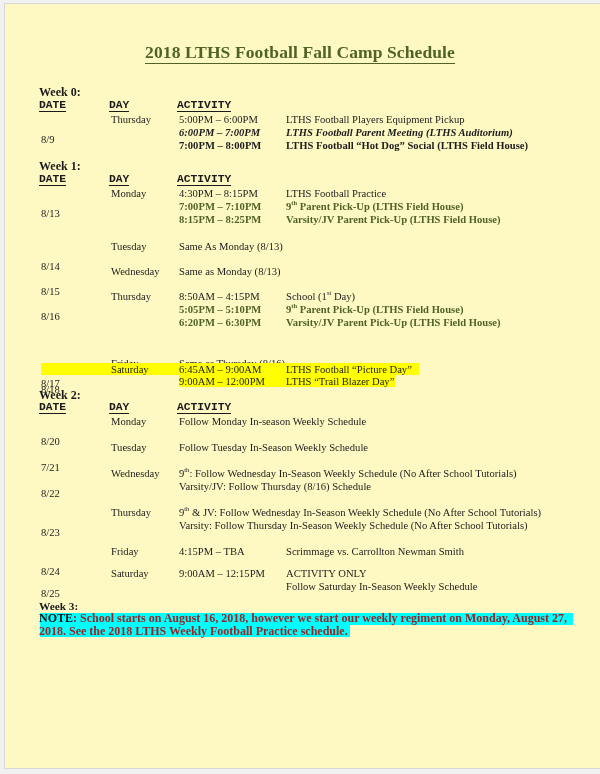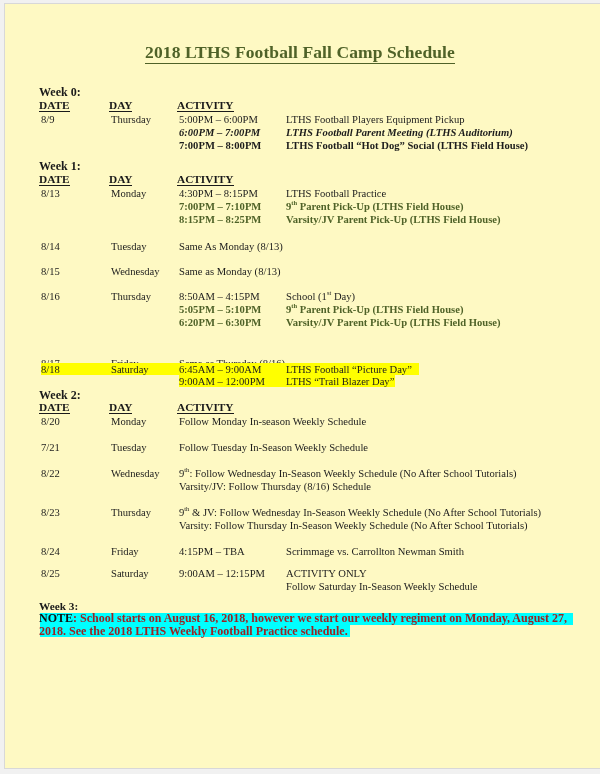--- a/index.html
+++ b/index.html
@@ -58,35 +58,36 @@
     color: #1a1a1a;
     white-space: nowrap;
   }
   .hdr-row { position: absolute; left: 0; width: 590px; height: 14px; }
   .hdr-cell {
     position: absolute;
     font-size: 11.3px;
     font-weight: bold;
     color: #1a1a1a;
     white-space: nowrap;
+    font-family: Liberation Mono, monospace;
   }
   .hdr-cell span.u { border-bottom: 1.4px solid #1a1a1a; padding-bottom: 0px; }
   .c-date { left: 34px; }
   .c-day  { left: 104px; }
   .c-act  { left: 172px; }
 
   .ev-row { position: absolute; left: 0; width: 590px; height: 13px; }
   .cell {
     position: absolute;
     font-size: 10.6px;
     color: #1c1c1c;
     white-space: nowrap;
     line-height: 13px;
   }
-  .cell.date { left: 36px; }
+  .cell.date { left: 36px; margin-top: 20px; }
   .cell.day  { left: 106px; }
   .cell.time { left: 174px; }
   .cell.desc { left: 281px; }
 
   .b  { font-weight: bold; }
   .bi { font-weight: bold; font-style: italic; }
   .green { color: #4f6228; font-weight: bold; }
 
   sup { font-size: 0.62em; vertical-align: super; line-height: 0; }
 

